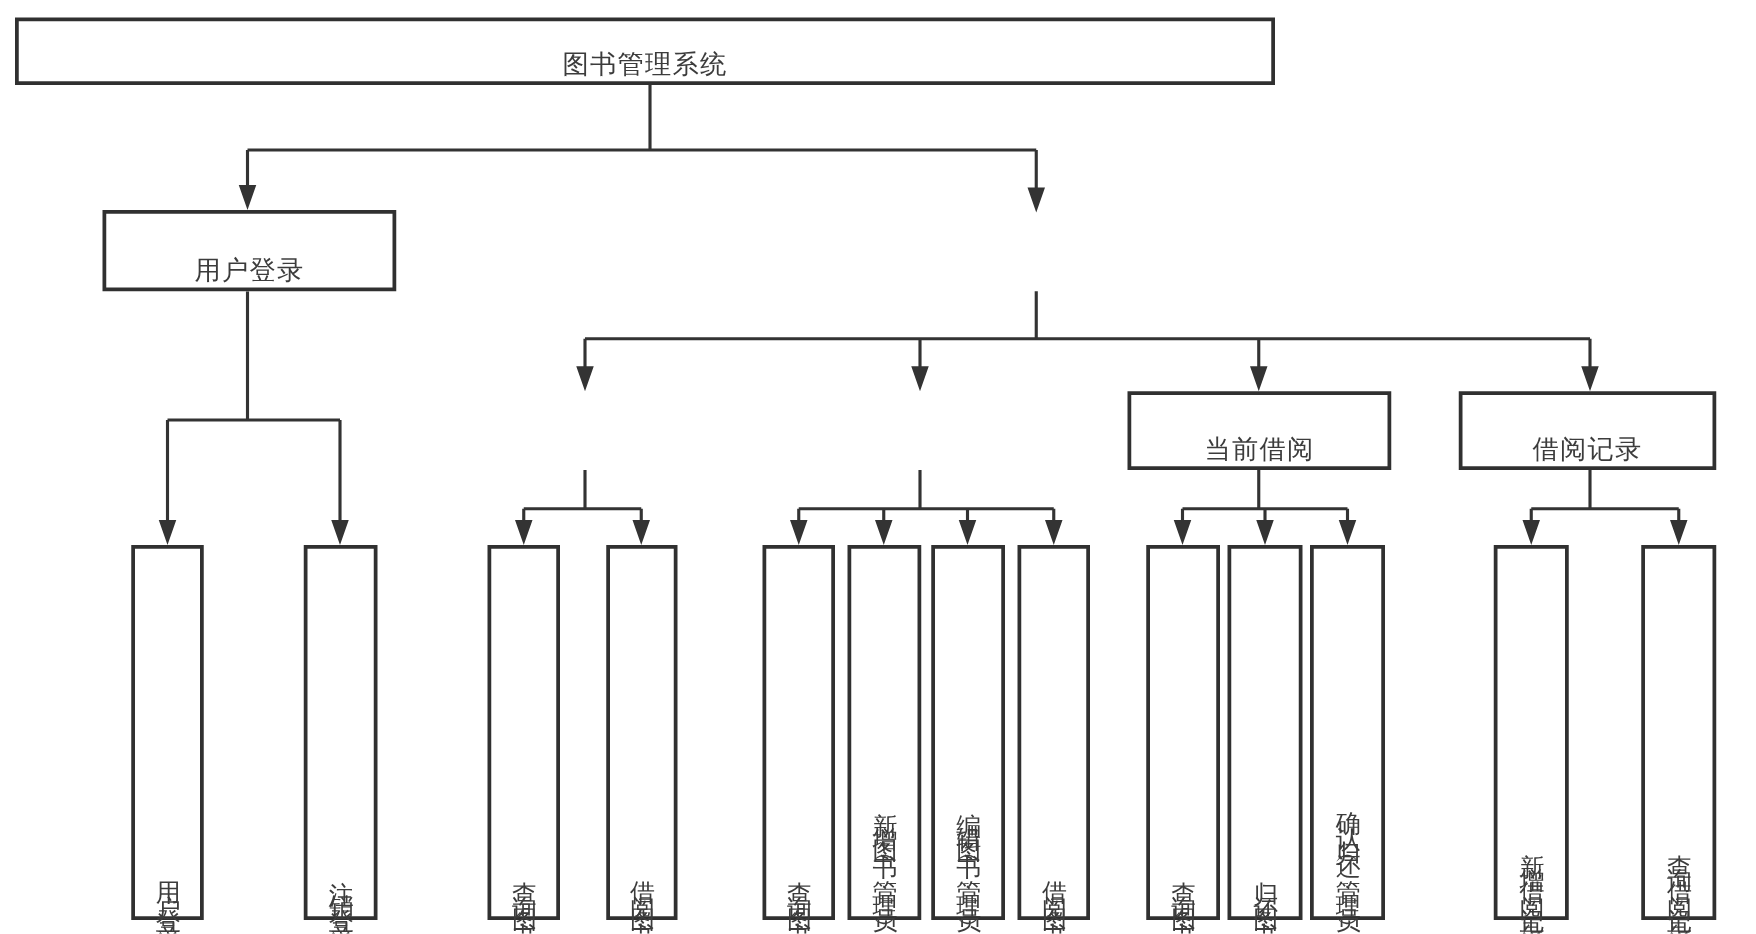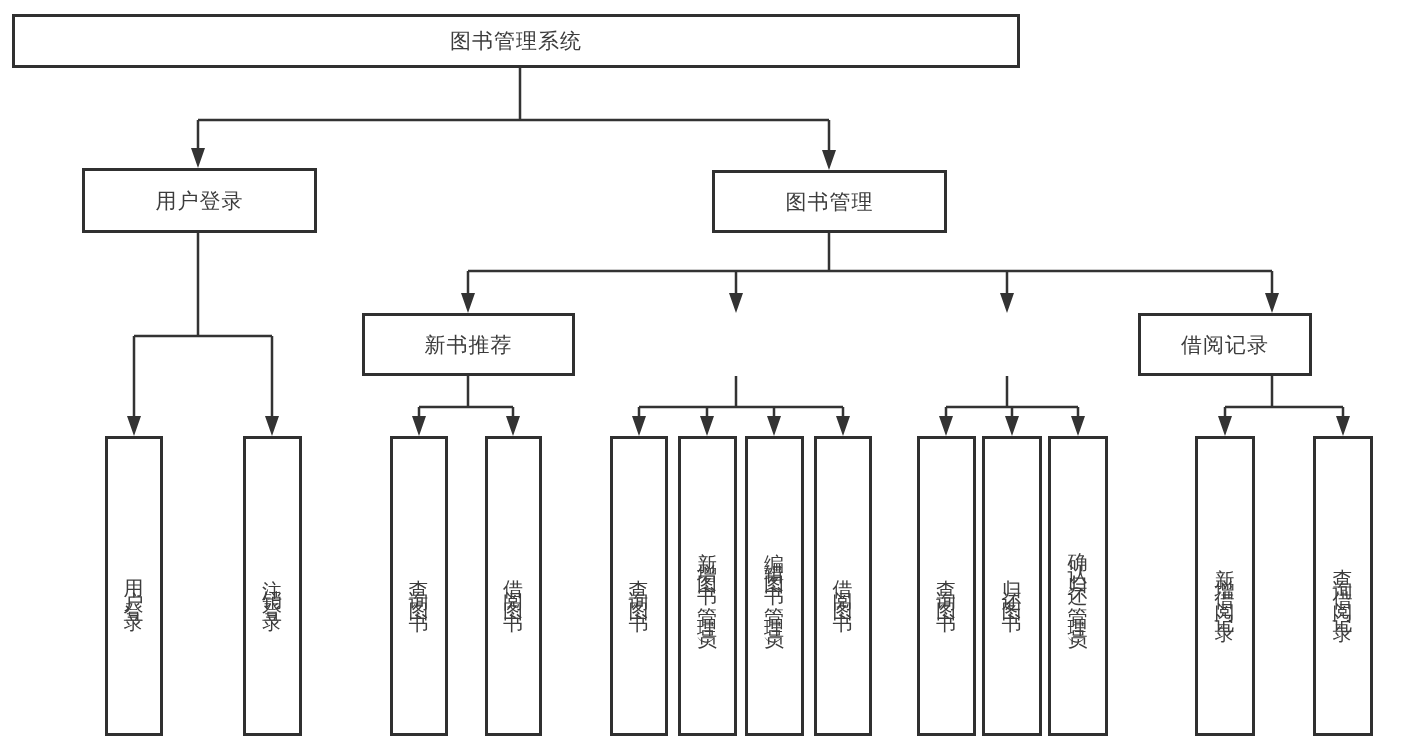--- a/index.html
+++ b/index.html
@@ -21,21 +21,21 @@
     width: 1405px;
     height: 747px;
     pointer-events: none;
   }
   .box {
     position: absolute;
     box-sizing: border-box;
     background: #ffffff;
     border: 3px solid var(--box_border, #303030);
     display: flex;
-    align-items: center;
+    align-items: flex-end;
     justify-content: center;
     color: var(--text, #3c3c3c);
     font-size: 21px;
     letter-spacing: 1px;
     white-space: nowrap;
   }
   .vbox {
     font-size: 20px;
   }
   .vbox .vtext {
@@ -107,28 +107,25 @@
       M1343 436 L1336 416 L1350 416 Z"></path>
   </svg>
 
   <div class="box" style="left:12px; top:14px; width:1008px; height:54px;">
     <span>图书管理系统</span>
   </div>
 
   <div class="box" style="left:82px; top:168px; width:235px; height:65px;">
     <span>用户登录</span>
   </div>
-  <div class="box" style="left:712px; top:170px; width:235px; height:63px;">
-    <span>图书管理</span>
+
+  <div class="box" style="left:902px; top:313px; width:211px; height:63px;">
+    <span>当前借阅</span>
   </div>
-
-  <div class="box" style="left:362px; top:313px; width:213px; height:63px;">
-    <span>新书推荐</span>
-  </div>
-  <div class="box" style="left:1138px; top:313px; width:174px; height:63px;">
+  <div class="box" style="left:1167px; top:313px; width:206px; height:63px;">
     <span>借阅记录</span>
   </div>
 
   <div class="box vbox" style="left:105px; top:436px; width:58px; height:300px;">
     <span class="vtext">用户登录</span>
   </div>
   <div class="box vbox" style="left:243px; top:436px; width:59px; height:300px;">
     <span class="vtext">注销登录</span>
   </div>
 

